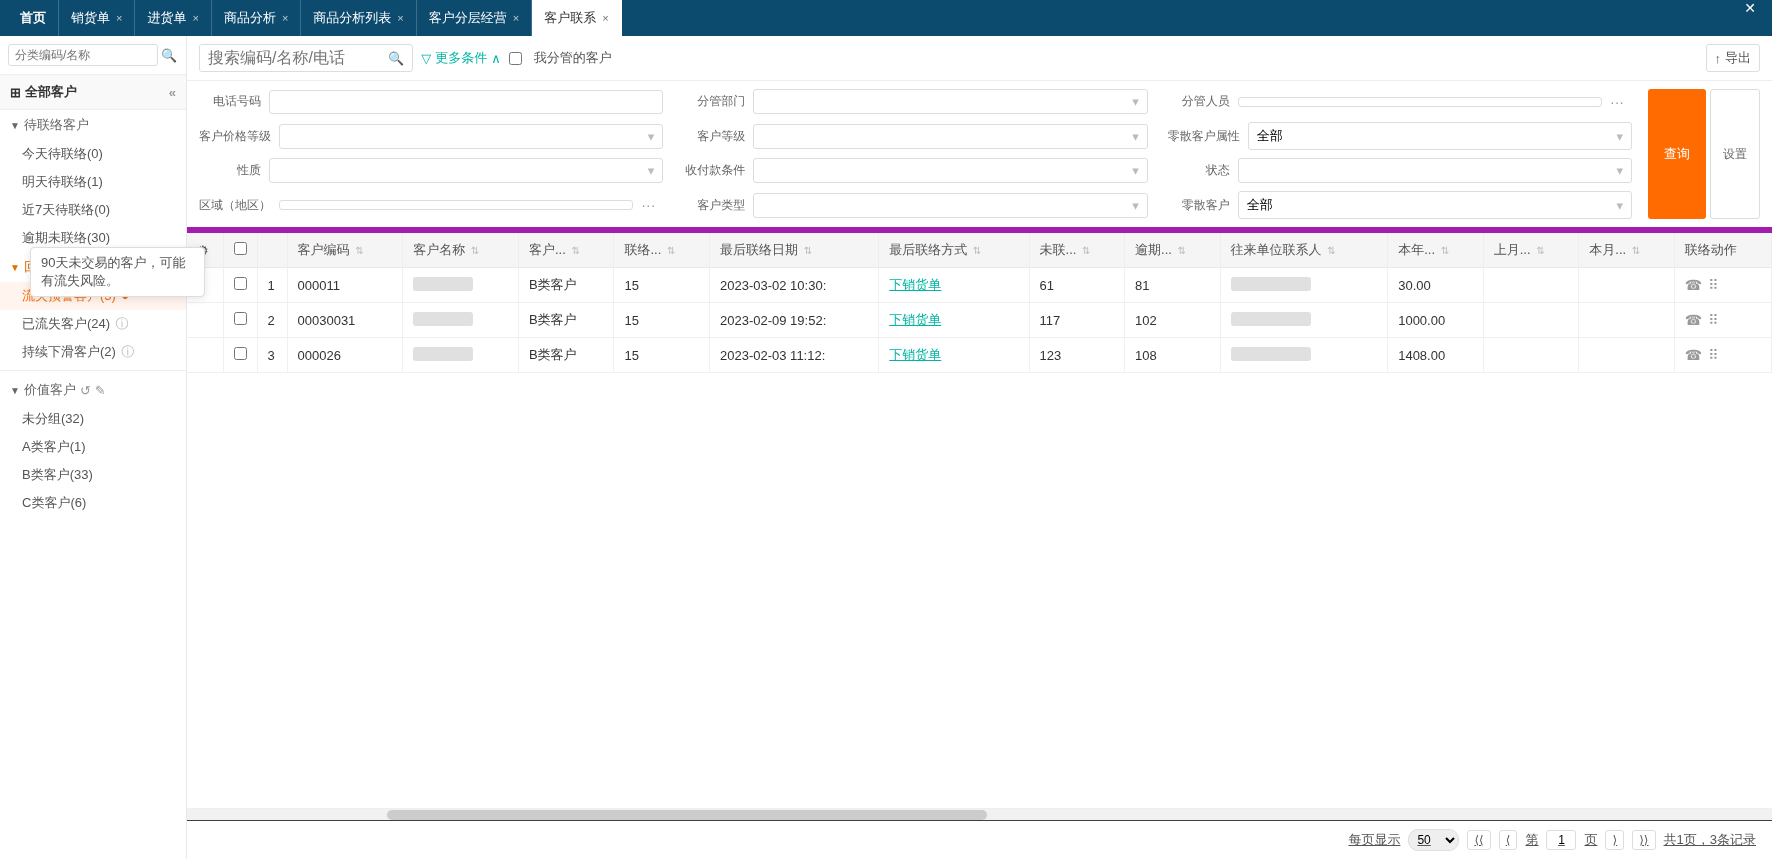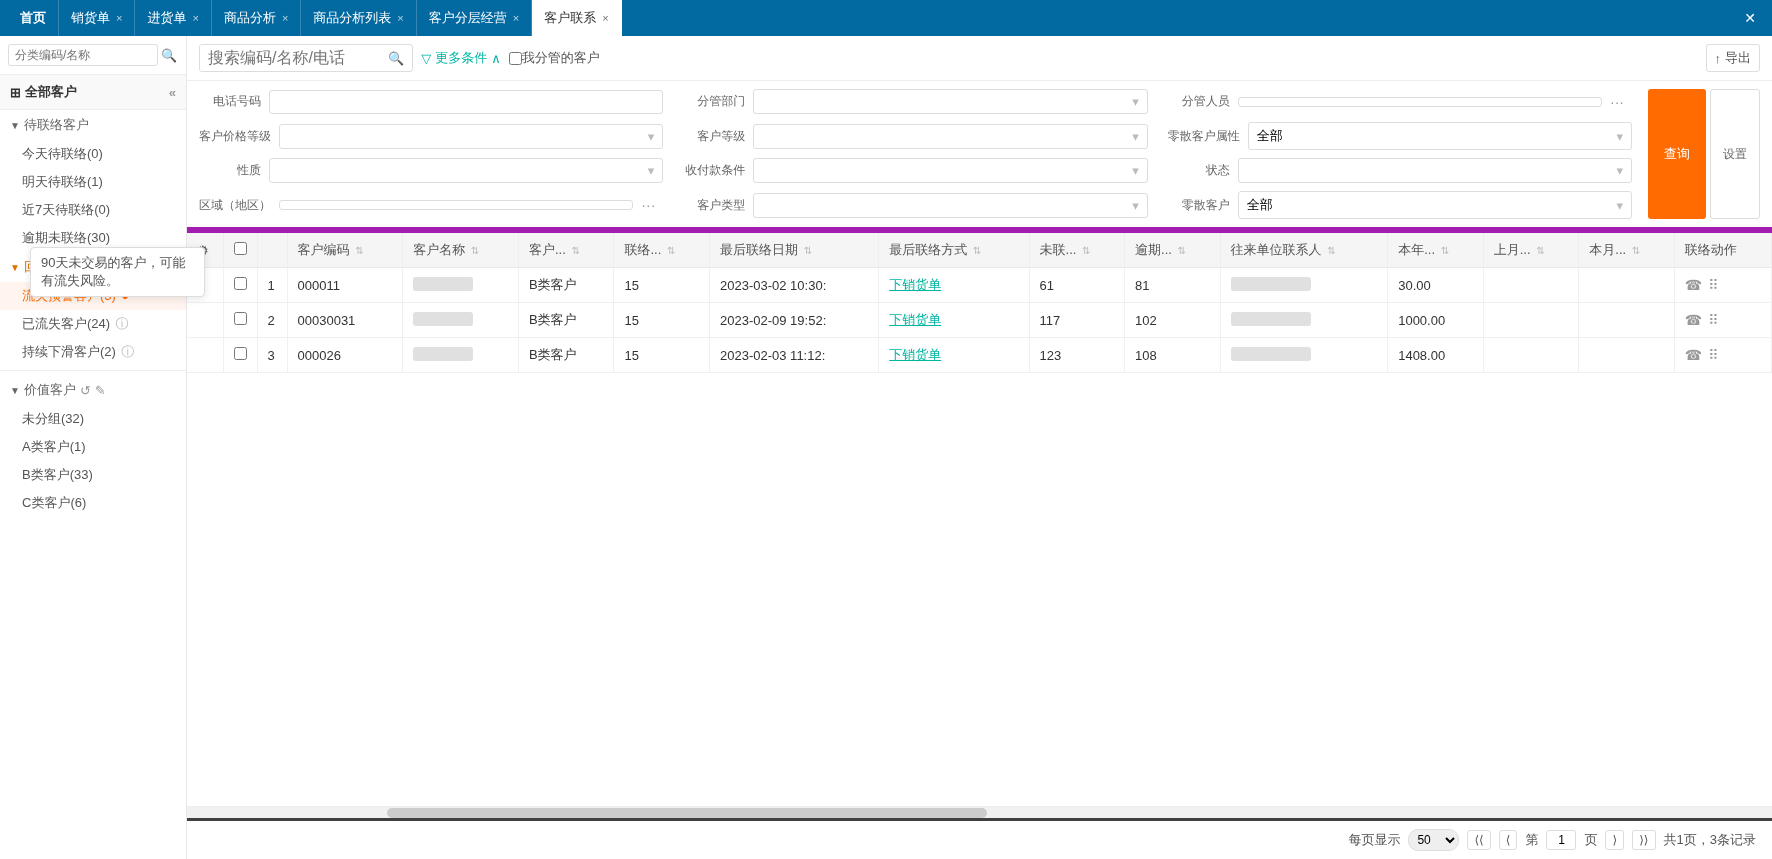--- a/index.html
+++ b/index.html
@@ -1,23 +1,22 @@
 <!DOCTYPE html>
 <html><head>
   <meta charset="utf-8">
   <style>
     * { box-sizing: border-box; margin: 0; padding: 0; font-family: 'Microsoft YaHei', Arial, sans-serif; font-size: 13px; }
     body { background: #f5f5f5; overflow: hidden; }
 
     
     .top-nav {
-      background: #0369a1;
+      background: #0c4a6e;
       height: 36px;
       display: flex;
-      align-items: center;
       padding: 0 8px;
       color: white;
     }
     .nav-tab {
       display: flex;
       align-items: center;
       padding: 0 12px;
       height: 36px;
       color: white;
       cursor: pointer;
@@ -166,21 +165,21 @@
       display: flex;
       align-items: center;
       gap: 4px;
       color: #00b5a3;
       cursor: pointer;
       font-size: 12px;
     }
     .my-customers {
       display: flex;
       align-items: center;
-      gap: 0;
+      gap: 12px;
       font-size: 12px;
       color: #555;
       cursor: pointer;
     }
     .export-btn {
       margin-left: auto;
       display: flex;
       align-items: center;
       gap: 4px;
       color: #555;
@@ -333,25 +332,26 @@
     .checkbox-cell { width: 30px; text-align: center; }
     .row-actions { display: flex; gap: 6px; align-items: center; }
     .action-icon { color: #999; cursor: pointer; font-size: 14px; }
 
     
     .pagination-bar {
       display: flex;
       align-items: center;
       justify-content: flex-end;
       padding: 8px 16px;
-      border-top: 3px solid #404040;
+      border-top: 1px solid #404040;
       gap: 8px;
       font-size: 12px;
       color: #555;
       background: white;
+      text-decoration: underline;
     }
     .page-size-select {
       border: 1px solid #ddd;
       border-radius: 10px;
       padding: 2px 4px;
       font-size: 12px;
     }
     .page-nav-btn {
       border: 1px solid #ddd;
       background: white;

